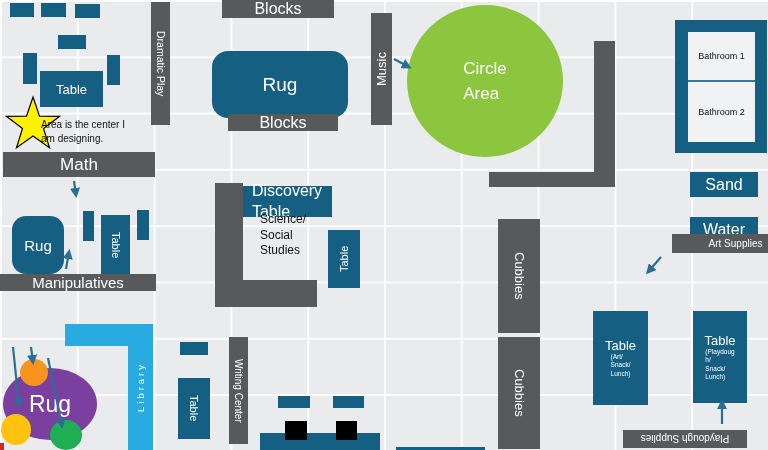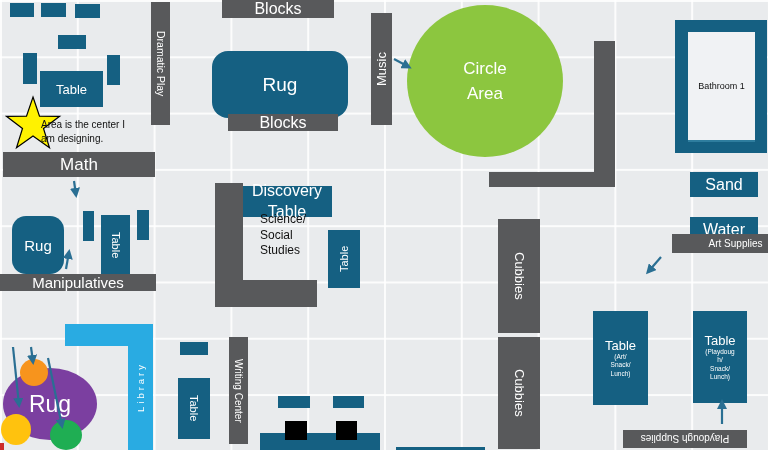--- a/index.html
+++ b/index.html
@@ -6,21 +6,21 @@
   body{font-family:"Liberation Sans",sans-serif;background:#cfd2d4;}
   #canvas{
     position:relative;width:768px;height:450px;overflow:hidden;
     background-color:#e9ebed;
     background-image:
       linear-gradient(to right, rgba(255,255,255,.85) 2px, transparent 2px),
       linear-gradient(to bottom, rgba(255,255,255,.85) 2px, transparent 2px);
     background-size:76.8px 56.3px;
   }
   .abs{position:absolute;box-sizing:border-box;}
-  .flexc{display:flex;align-items:center;justify-content:center;text-align:center;}
+  .flexc{display:flex;align-items:center;justify-content:center;}
   .teal{background:#156082;color:#fff;margin-top:20px;}
   .gray{background:#58595b;color:#fff;}
   .chair{background:#156082;}
   .ml{white-space:pre-line;}
   .vt-down{writing-mode:vertical-rl;}
   .vt-up{writing-mode:vertical-rl;transform:rotate(180deg);}
   .round{border-radius:14px;}
   .circle{border-radius:50%;}
   svg.overlay{position:absolute;left:0;top:0;pointer-events:none;z-index:40;}
   .blacktext{color:#111;}
@@ -99,20 +99,21 @@
 Studies</div>
   <div class="abs teal flexc vt-up" style="left:328px;top:210px;width:32px;height:58px;font-size:11px">Table</div>
 
   <div class="abs gray flexc vt-down" style="left:498px;top:219px;width:42px;height:114px;font-size:13px">Cubbies</div>
   <div class="abs gray flexc vt-down" style="left:498px;top:337px;width:42px;height:112px;font-size:13px">Cubbies</div>
 
   <div class="abs teal" style="left:675px;top:0px;width:92px;height:133px">
     <div class="abs" style="left:13px;top:12px;width:67px;height:110px;background:#f0f2f4;display:flex;flex-direction:column">
       <div class="flexc blacktext" style="flex:48;font-size:9px">Bathroom 1</div>
       <div style="height:2px;background:#2e7d9e"></div>
+      <div class="flexc blacktext" style="flex:60;font-size:9px">Bathroom 2</div>
     </div>
   </div>
 
   <div class="abs teal flexc" style="left:690px;top:197px;width:68px;height:26px;font-size:16px">Water</div>
   <div class="abs teal flexc" style="left:690px;top:152px;width:68px;height:25px;font-size:16px">Sand</div>
   <div class="abs gray flexc" style="left:672px;top:234px;width:127px;height:19px;font-size:10px">Art Supplies</div>
 
   <div class="abs teal flexc" style="left:593px;top:291px;width:55px;height:94px;flex-direction:column">
     <div style="font-size:13px">Table</div>
     <div class="ml" style="font-size:6.5px;line-height:1.25">(Art/

